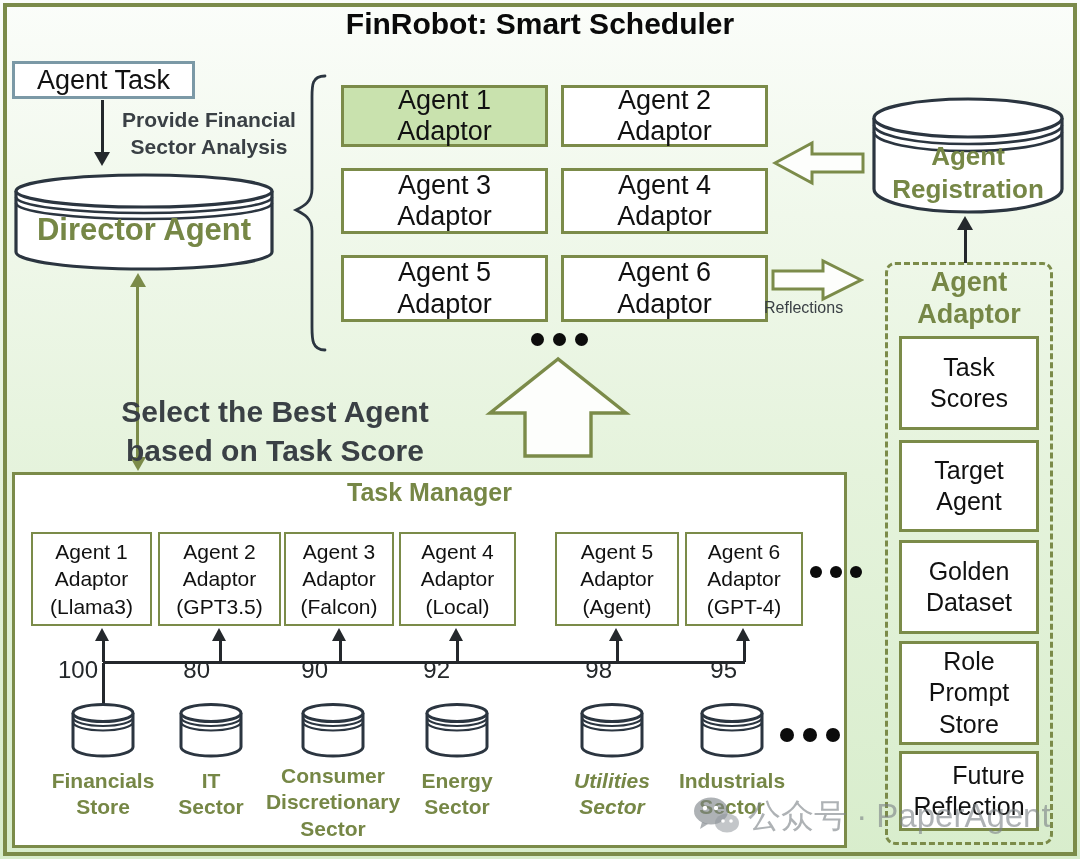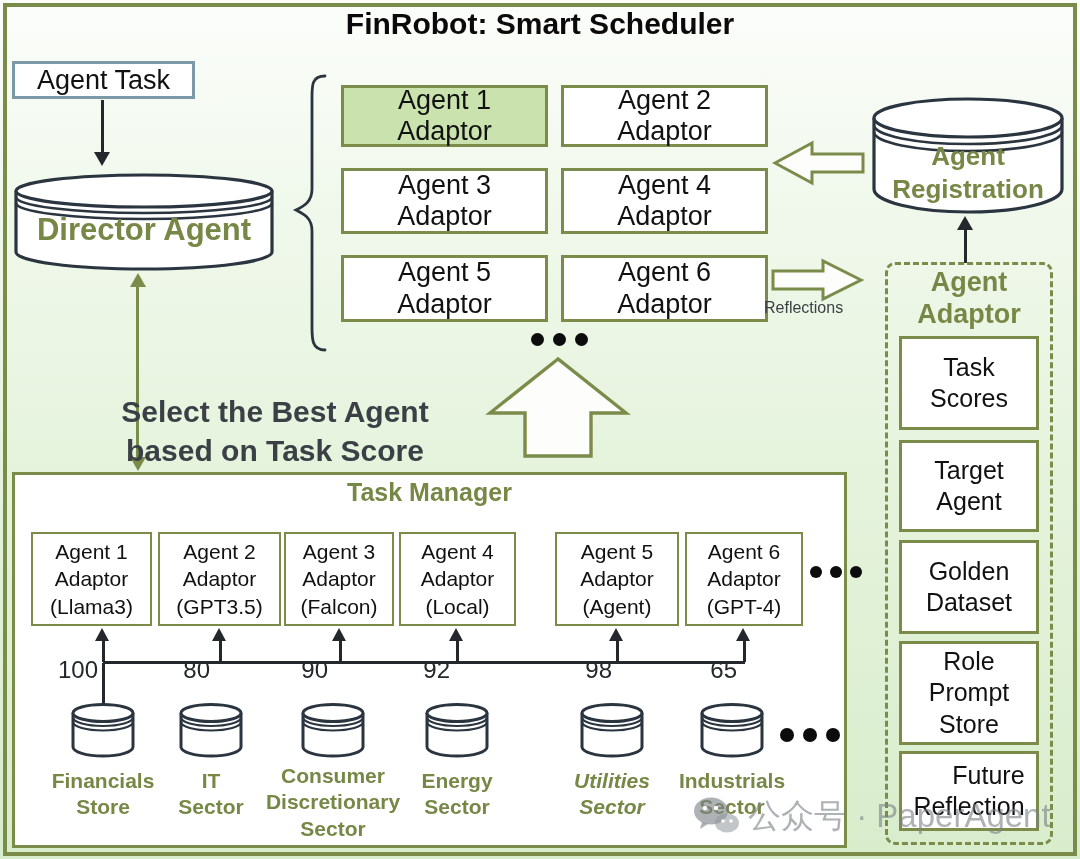--- a/index.html
+++ b/index.html
@@ -46,20 +46,22 @@
 
   <div class="abs" style="left:0;top:7px;width:1080px;text-align:center;font-size:30px;font-weight:bold;color:#0a0a0a;">FinRobot: Smart Scheduler</div>
 
   <div class="box" style="left:12px;top:61px;width:183px;height:38px;border:3px solid #7b99a6;font-size:27px;color:#111;">
     <span>Agent Task</span>
   </div>
 
   <div class="vline" style="left:101px;top:100px;width:2.5px;height:54px;"></div>
   <div class="arr-down" style="left:94px;top:152px;"></div>
 
+  <div class="abs pre" style="left:103px;top:106px;width:212px;text-align:center;font-size:21px;font-weight:bold;color:var(--charcoal);line-height:1.3;">Provide Financial
+Sector Analysis</div>
 
   <svg class="abs" style="left:12px;top:170px;" width="264" height="103" viewBox="0 0 264 103">
     <path d="M4,21 L4,82 A128,17 0 0 0 260,82 L260,21" fill="#fff" stroke="#2b3540" stroke-width="3.2"></path>
     <ellipse cx="132" cy="21" rx="128" ry="16" fill="#fff" stroke="#2b3540" stroke-width="3.2"></ellipse>
     <path d="M4,27 A128,16 0 0 0 260,27" fill="none" stroke="#2b3540" stroke-width="2.6"></path>
     <path d="M4,33 A128,16 0 0 0 260,33" fill="none" stroke="#2b3540" stroke-width="2.6"></path>
   </svg>
   <div class="abs olive-b" style="left:12px;top:212px;width:264px;text-align:center;font-size:31px;">Director Agent</div>
 
   <div class="arr-up olv2" style="left:130px;top:273px;"></div>
@@ -198,21 +200,21 @@
   <div class="vline" style="left:616px;top:640px;width:2.5px;height:22px;"></div>
   <div class="arr-up" style="left:609px;top:628px;border-left-width:7.5px;border-right-width:7.5px;border-bottom-width:13px;"></div>
   <div class="vline" style="left:743px;top:640px;width:2.5px;height:22px;"></div>
   <div class="arr-up" style="left:736px;top:628px;border-left-width:7.5px;border-right-width:7.5px;border-bottom-width:13px;"></div>
 
   <div class="score" style="left:48px;top:636px;">100</div>
   <div class="score" style="left:160px;top:636px;">80</div>
   <div class="score" style="left:278px;top:636px;">90</div>
   <div class="score" style="left:400px;top:636px;">92</div>
   <div class="score" style="left:562px;top:636px;">98</div>
-  <div class="score" style="left:687px;top:636px;">65</div>
+  <div class="score" style="left:687px;top:636px;">95</div>
 
   <svg class="abs" style="left:70px;top:702px;" width="66" height="57" viewBox="0 0 66 57">
     <path d="M3,11 L3,45 A30,9 0 0 0 63,45 L63,11" fill="#fff" stroke="#2b3540" stroke-width="3"></path>
     <ellipse cx="33" cy="11" rx="30" ry="8.5" fill="#fff" stroke="#2b3540" stroke-width="3"></ellipse>
     <path d="M3,15.5 A30,8.5 0 0 0 63,15.5" fill="none" stroke="#2b3540" stroke-width="2.2"></path>
     <path d="M3,20 A30,8.5 0 0 0 63,20" fill="none" stroke="#2b3540" stroke-width="2.2"></path>
   </svg>
   <svg class="abs" style="left:178px;top:702px;" width="66" height="57" viewBox="0 0 66 57">
     <path d="M3,11 L3,45 A30,9 0 0 0 63,45 L63,11" fill="#fff" stroke="#2b3540" stroke-width="3"></path>
     <ellipse cx="33" cy="11" rx="30" ry="8.5" fill="#fff" stroke="#2b3540" stroke-width="3"></ellipse>

